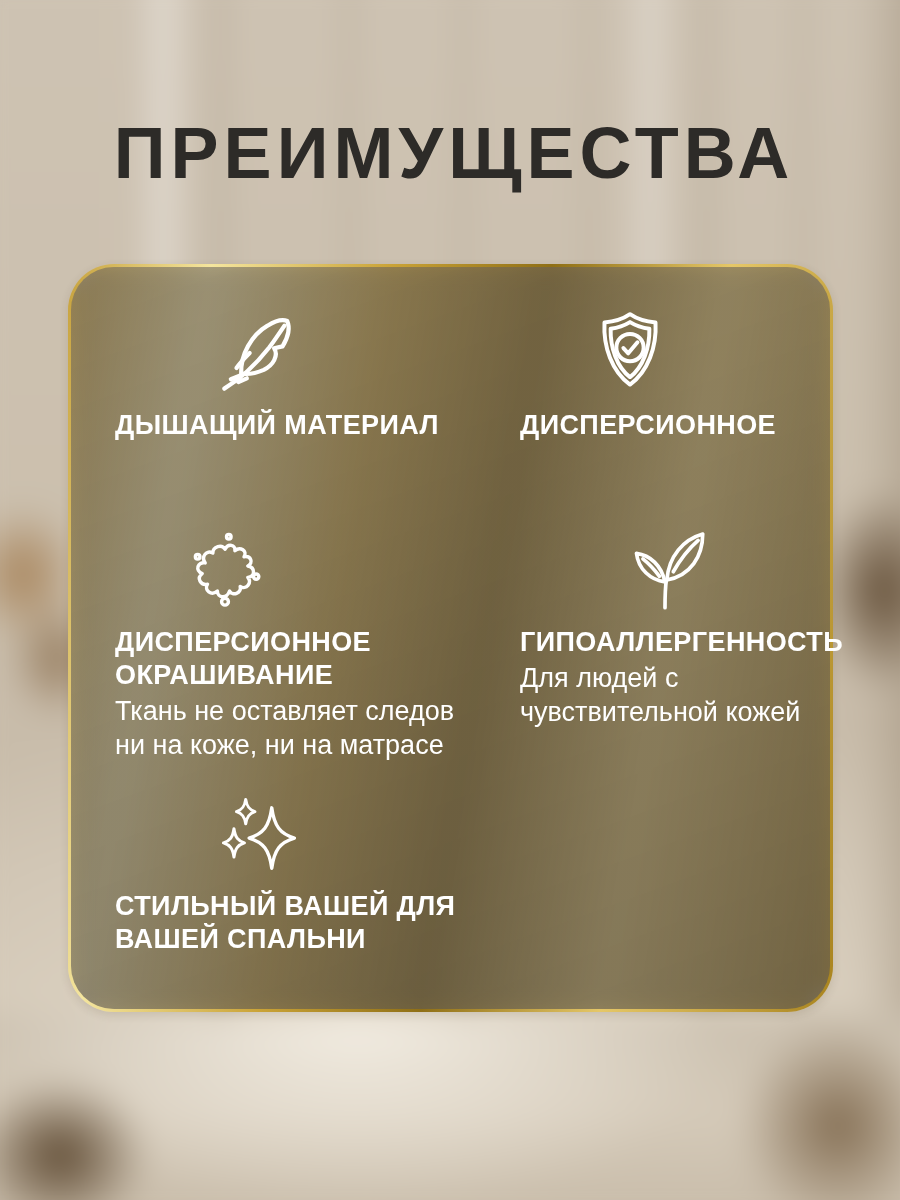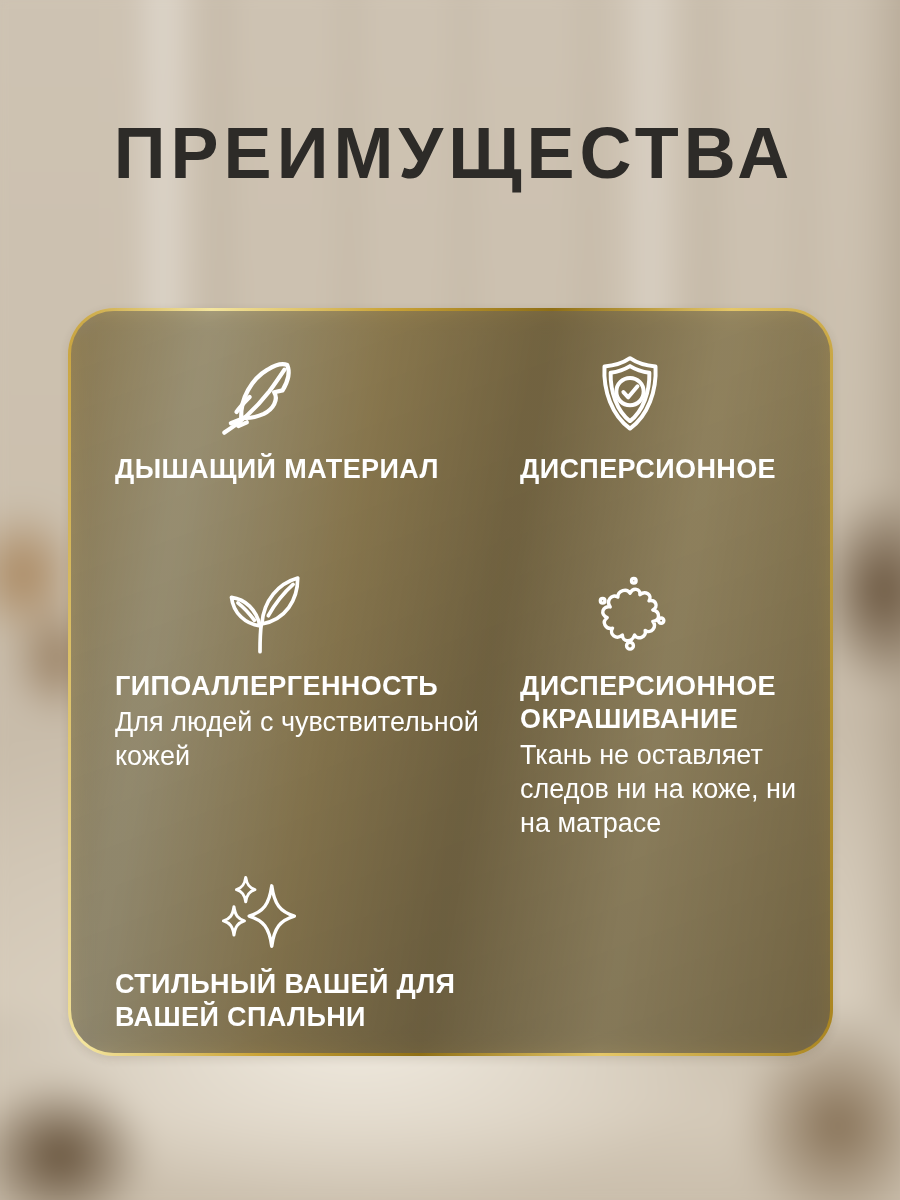--- a/index.html
+++ b/index.html
@@ -51,21 +51,21 @@
 
   
   .title { position:absolute; top:112px; left:0; width:100%;
     text-align:center; font-size:72px; font-weight:700; letter-spacing:5px;
     color:#2d2b28; }
 
   
   .card-frame { position:absolute; left:68px; top:264px; width:765px; height:748px;
     box-sizing:border-box; padding:3px; border-radius:46px;
     background:linear-gradient(100deg,#c7a23d 0%, #f4e59e 16%, #caa337 36%, #8f6f16 54%, #e5c768 74%, #a9841f 100%);
-    box-shadow:0 3px 10px rgba(60,45,20,.12);margin-top:44px; }
+    box-shadow:0 3px 10px rgba(60,45,20,.12); }
   .card { width:100%; height:100%; box-sizing:border-box; border-radius:43px;
     background:linear-gradient(160deg, rgba(116,108,100,.52) 0%, rgba(98,92,85,.62) 100%);
     -webkit-backdrop-filter:blur(10px) brightness(.82) saturate(.9);
     backdrop-filter:blur(10px) brightness(.82) saturate(.9);
     padding:34px 28px 40px 44px;
     display:grid; grid-template-columns:375px 1fr; column-gap:30px; row-gap:14px;
     align-content:start; color:#fff; }
   .feature { display:flex; flex-direction:column; }
   .row1 { margin-bottom:62px; }
   .row2 { margin-bottom:6px; }
@@ -117,46 +117,46 @@
             <path d="M50,7 C58,12.5 68,15.5 79,16.5 C80.5,44 70.5,72 50,87 C29.5,72 19.5,44 21,16.5 C32,15.5 42,12.5 50,7 Z"></path>
             <path d="M50,16 C56.5,20 64,22.5 72,23.5 C72.5,45 65,67 50,78.5 C35,67 27.5,45 28,23.5 C36,22.5 43.5,20 50,16 Z"></path>
             <circle cx="50" cy="45" r="15.5"></circle>
             <polyline points="42.5,45.5 48,51.5 58.5,39"></polyline>
           </svg>
         </div>
         <h3>ДИСПЕРСИОННОЕ</h3>
 
       </div>
 
+      <div class="feature col-right row2">
+        <div class="icon-box">
+          <svg width="76" height="76" viewBox="0 0 100 100" stroke-width="4.5">
+            <path d="M50,24 C54,16 64,18 63,26 C70,20 80,26 75,34 C84,32 88,42 80,46 C90,48 90,60 80,61 C86,68 78,78 70,73 C72,82 60,86 56,79 C52,90 40,88 40,79 C32,86 22,78 27,70 C18,72 12,62 20,56 C10,52 14,40 24,42 C18,34 26,24 34,29 C34,20 46,17 50,24 Z"></path>
+            <circle cx="55" cy="7.5" r="3"></circle>
+            <circle cx="14" cy="34" r="3"></circle>
+            <circle cx="91" cy="60" r="3.5"></circle>
+            <circle cx="50" cy="93" r="4.5"></circle>
+          </svg>
+        </div>
+        <h3>ДИСПЕРСИОННОЕ ОКРАШИВАНИЕ</h3>
+        <p>Ткань не оставляет следов ни на коже, ни на матрасе</p>
+      </div>
+
       <div class="feature col-left row2">
         <div class="icon-box">
           <svg width="92" height="92" viewBox="0 0 100 100" stroke-width="4">
             <path d="M52,62 C54,36 70,18 91,12 C91,36 78,57 52,62 Z"></path>
             <path d="M59,53 C67,39 77,27 86,19"></path>
             <path d="M50,64 C46,46 34,35 19,33 C21,50 34,62 50,64 Z"></path>
             <path d="M44,58 C38,50 31,43 26,39"></path>
             <path d="M50,92 C50,80 50,72 51.5,62"></path>
           </svg>
         </div>
         <h3>ГИПОАЛЛЕРГЕННОСТЬ</h3>
         <p>Для людей с чувствительной кожей</p>
-      </div>
-
-      <div class="feature col-right row2">
-        <div class="icon-box">
-          <svg width="76" height="76" viewBox="0 0 100 100" stroke-width="4.5">
-            <path d="M50,24 C54,16 64,18 63,26 C70,20 80,26 75,34 C84,32 88,42 80,46 C90,48 90,60 80,61 C86,68 78,78 70,73 C72,82 60,86 56,79 C52,90 40,88 40,79 C32,86 22,78 27,70 C18,72 12,62 20,56 C10,52 14,40 24,42 C18,34 26,24 34,29 C34,20 46,17 50,24 Z"></path>
-            <circle cx="55" cy="7.5" r="3"></circle>
-            <circle cx="14" cy="34" r="3"></circle>
-            <circle cx="91" cy="60" r="3.5"></circle>
-            <circle cx="50" cy="93" r="4.5"></circle>
-          </svg>
-        </div>
-        <h3>ДИСПЕРСИОННОЕ ОКРАШИВАНИЕ</h3>
-        <p>Ткань не оставляет следов ни на коже, ни на матрасе</p>
       </div>
 
       <div class="feature col-left">
         <div class="icon-box">
           <svg width="84" height="84" viewBox="0 0 100 100" stroke-width="4">
             <path d="M64,20 C67,42 74,51 91,56 C74,61 67,70 64,92 C61,70 54,61 37,56 C54,51 61,42 64,20 Z"></path>
             <path d="M33,10 C34.3,19 37.5,22.5 44,24.5 C37.5,26.5 34.3,30 33,39 C31.7,30 28.5,26.5 22,24.5 C28.5,22.5 31.7,19 33,10 Z" stroke-width="3.6"></path>
             <path d="M19,45 C20.5,55.5 24,59.5 31.5,61.8 C24,64.1 20.5,68 19,78.5 C17.5,68 14,64.1 6.5,61.8 C14,59.5 17.5,55.5 19,45 Z" stroke-width="3.6"></path>
           </svg>
         </div>

